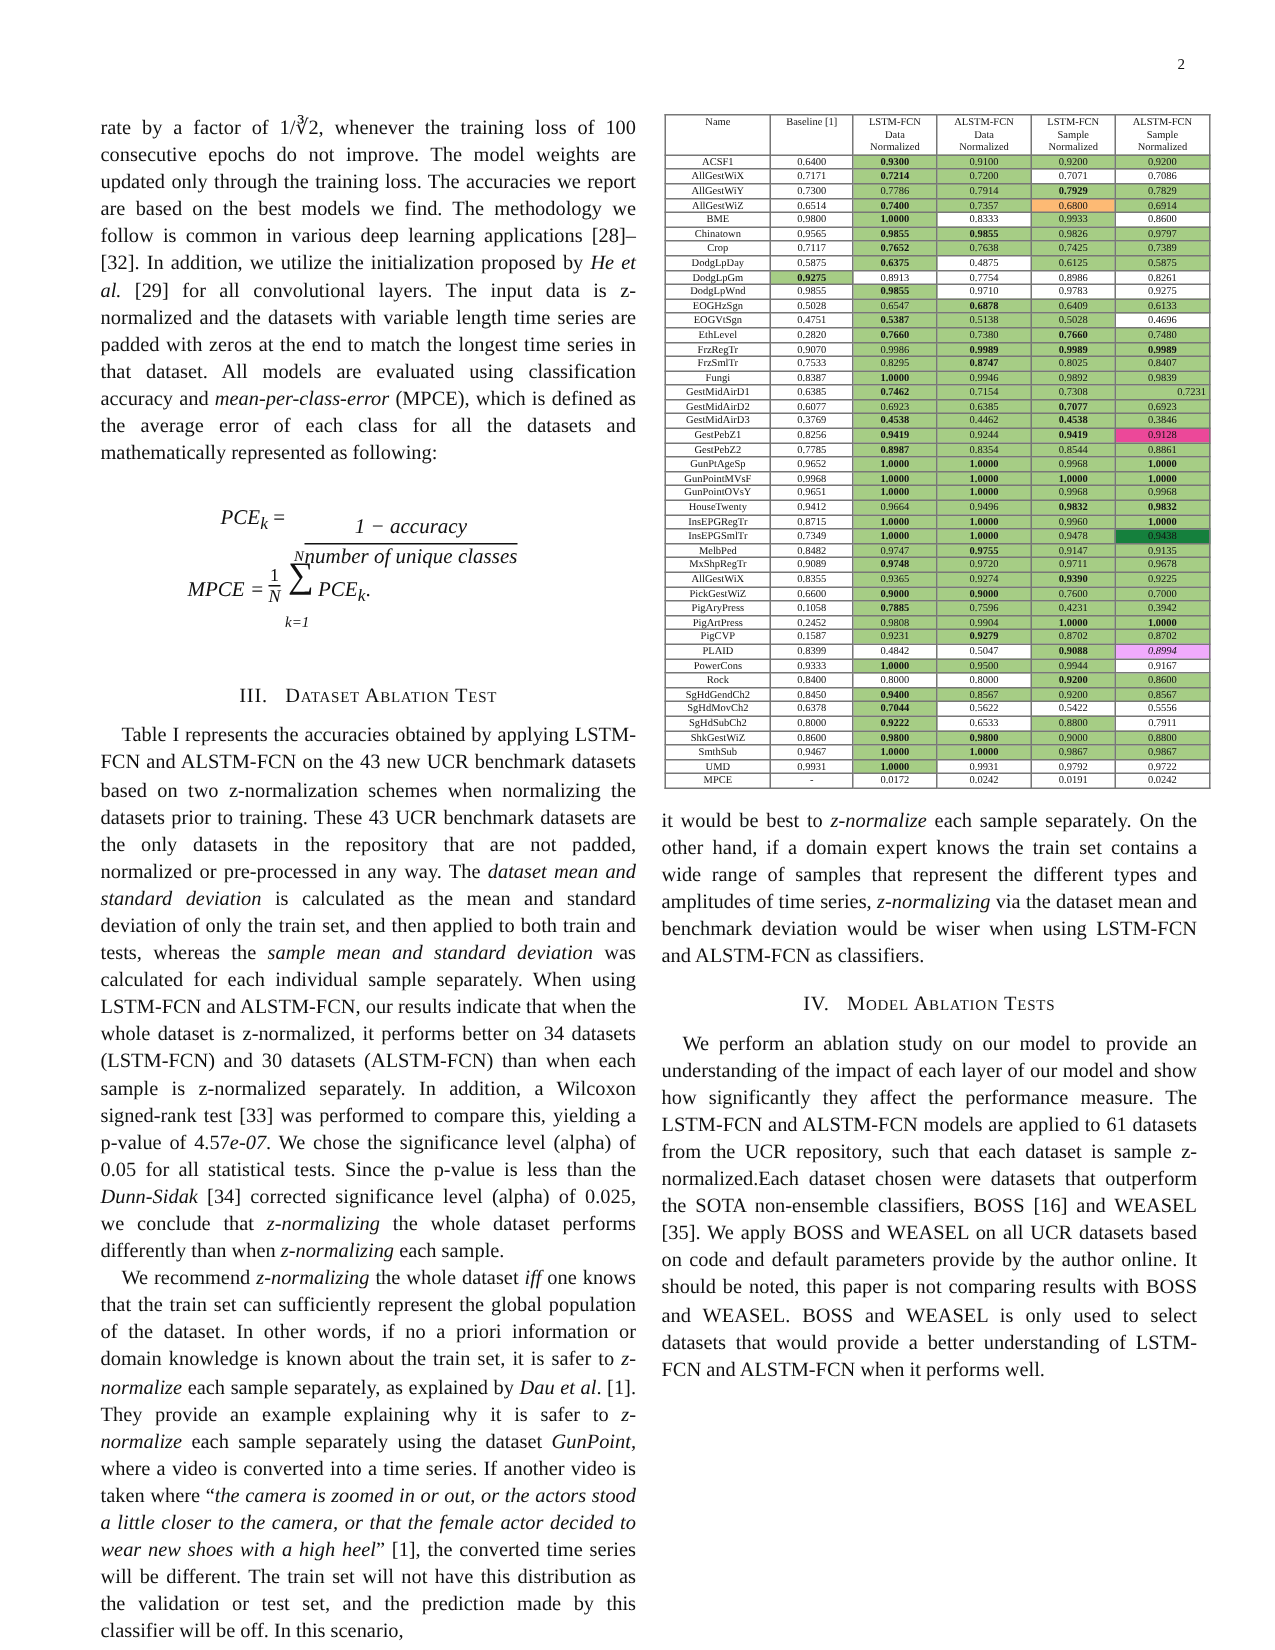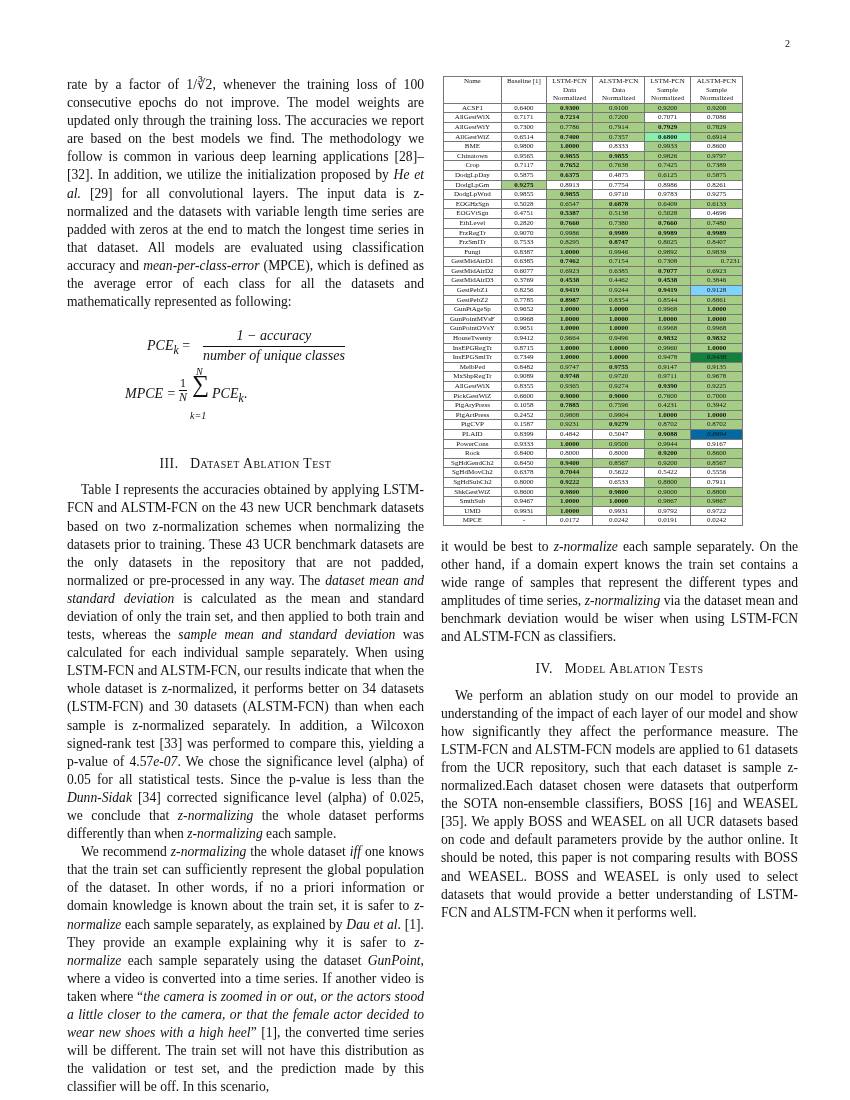--- a/index.html
+++ b/index.html
@@ -5,34 +5,34 @@
   html,body{margin:0;padding:0;background:#fff;}
   body{width:850px;height:1100px;position:relative;overflow:hidden;font-family:"Liberation Serif","DejaVu Serif",serif;color:#111;}
   .pagenum{position:absolute;top:38px;left:785px;font-size:10px;}
   .col{position:absolute;top:76px;width:357px;font-size:13.6px;line-height:18.1px;text-align:justify;}
   .col p{margin:0;}
   .left{left:67px;}
   .right{left:441px;}
   .indent{text-indent:14px;}
   .eq{position:relative;height:110px;margin:16px 0 18px 0;font-style:italic;font-size:14px;}
   .eq .l1{position:absolute;left:80px;top:10px;}
-  .eq .frac{position:absolute;left:136px;top:0px;text-align:center;}
+  .eq .frac{position:absolute;left:136px;top:16px;text-align:center;}
   .eq .num{border-bottom:1px solid #111;padding:0 2px 1px 2px;}
   .eq .l2{position:absolute;left:58px;top:58px;}
   .eq .sig{position:absolute;left:125px;top:48px;font-size:24px;font-style:normal;}
   .eq .supN{position:absolute;left:129px;top:36px;font-size:10px;}
   .eq .subk{position:absolute;left:123px;top:80px;font-size:10px;}
   .eq .oneN{position:absolute;left:112px;top:50px;font-size:12px;text-align:center;line-height:13px;}
   .eq .oneN span{display:block;}
   .eq .oneN .top{border-bottom:1px solid #111;}
   .eq .rest{position:absolute;left:145px;top:58px;}
   h3{font-weight:normal;text-align:center;font-size:13.6px;margin:14px 0 8px 0;letter-spacing:0.5px;}
   h3 .sc{font-variant:small-caps;}
   .caption{margin-bottom:12px;}
-  table.res{border-collapse:collapse;width:300px;margin-left:2px;font-size:7px;line-height:8.6px;}
+  table.res{border-collapse:collapse;width:364px;margin-left:2px;font-size:7px;line-height:8.6px;}
   table.res th,table.res td{border:1px solid #777;text-align:center;padding:0 2px;font-weight:normal;}
   table.res th{vertical-align:top;}
   table.res td.g{background:#a6cd85;}
   table.res td.b{font-weight:bold;}
 </style>
 </head>
 <body>
 
 <div class="pagenum">2</div>
 
@@ -125,21 +125,21 @@
           <td class="g" style="background: rgb(166, 205, 133);">0.7786</td>
           <td class="g" style="background: rgb(166, 205, 133);">0.7914</td>
           <td class="g b" style="background: rgb(166, 205, 133);">0.7929</td>
           <td class="g" style="background: rgb(166, 205, 133);">0.7829</td>
         </tr>
         <tr>
           <td>AllGestWiZ</td>
           <td>0.6514</td>
           <td class="g b" style="background: rgb(166, 205, 133);">0.7400</td>
           <td class="g" style="background: rgb(166, 205, 133);">0.7357</td>
-          <td class="g" style="background: #86efac; font-weight: bold;">0.6800</td>
+          <td class="g" style="background: #fdba74;">0.6800</td>
           <td class="g" style="background: rgb(166, 205, 133);">0.6914</td>
         </tr>
         <tr>
           <td>BME</td>
           <td>0.9800</td>
           <td class="g b" style="background: rgb(166, 205, 133);">1.0000</td>
           <td>0.8333</td>
           <td class="g" style="background: rgb(166, 205, 133);">0.9933</td>
           <td>0.8600</td>
         </tr>
@@ -254,21 +254,21 @@
           <td class="g" style="background: rgb(166, 205, 133);">0.4462</td>
           <td class="g b" style="background: rgb(166, 205, 133);">0.4538</td>
           <td class="g" style="background: rgb(166, 205, 133);">0.3846</td>
         </tr>
         <tr>
           <td>GestPebZ1</td>
           <td>0.8256</td>
           <td class="g b" style="background: rgb(166, 205, 133);">0.9419</td>
           <td class="g" style="background: rgb(166, 205, 133);">0.9244</td>
           <td class="g b" style="background: rgb(166, 205, 133);">0.9419</td>
-          <td class="g" style="background: #7dd3fc;">0.9128</td>
+          <td class="g" style="background: #ec4899;">0.9128</td>
         </tr>
         <tr>
           <td>GestPebZ2</td>
           <td>0.7785</td>
           <td class="g b" style="background: rgb(166, 205, 133);">0.8987</td>
           <td class="g" style="background: rgb(166, 205, 133);">0.8354</td>
           <td class="g" style="background: rgb(166, 205, 133);">0.8544</td>
           <td class="g" style="background: rgb(166, 205, 133);">0.8861</td>
         </tr>
         <tr>
@@ -374,21 +374,21 @@
           <td class="g b" style="background: rgb(166, 205, 133);">0.9279</td>
           <td class="g" style="background: rgb(166, 205, 133);">0.8702</td>
           <td class="g" style="background: rgb(166, 205, 133);">0.8702</td>
         </tr>
         <tr>
           <td>PLAID</td>
           <td>0.8399</td>
           <td>0.4842</td>
           <td>0.5047</td>
           <td class="g b" style="background: rgb(166, 205, 133);">0.9088</td>
-          <td class="g" style="background: #0369a1; font-style: italic;">0.8994</td>
+          <td class="g" style="background: #f0abfc; font-style: italic;">0.8994</td>
         </tr>
         <tr>
           <td>PowerCons</td>
           <td>0.9333</td>
           <td class="g b" style="background: rgb(166, 205, 133);">1.0000</td>
           <td class="g" style="background: rgb(166, 205, 133);">0.9500</td>
           <td class="g" style="background: rgb(166, 205, 133);">0.9944</td>
           <td>0.9167</td>
         </tr>
         <tr>

